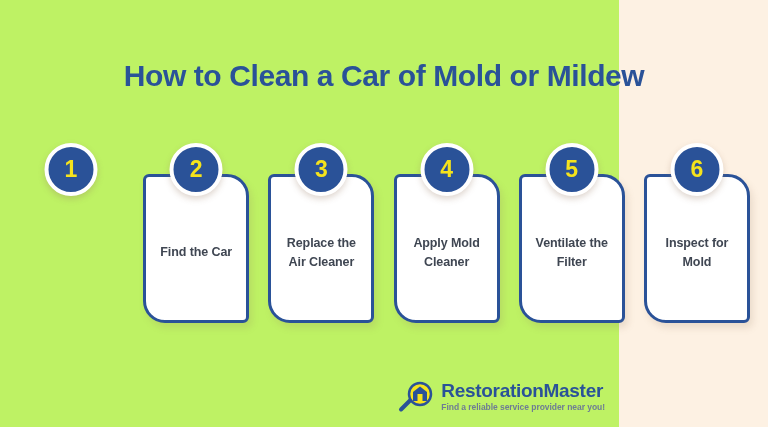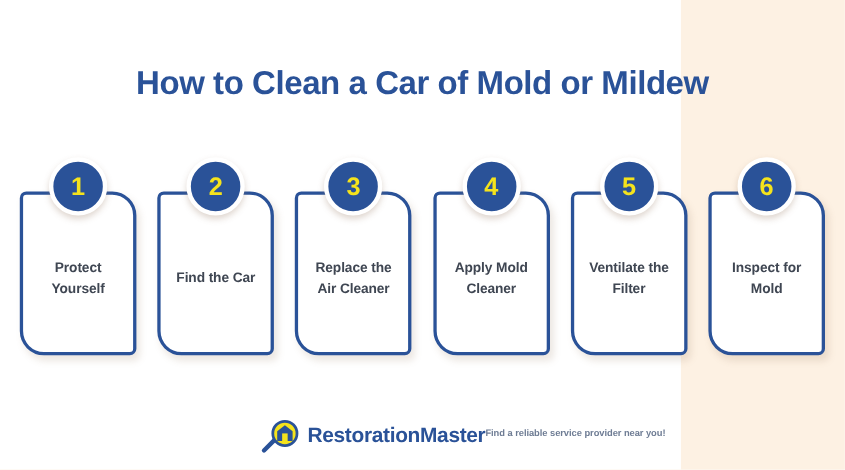--- a/index.html
+++ b/index.html
@@ -13,21 +13,21 @@
   body {
     background: #FDF1E3;
     font-family: "Liberation Sans", sans-serif;
     position: relative;
   }
 
   .infographic {
     width: 619px;
     height: 427px;
     position: relative;
-    background: #ffffff;
+    background: #bef264;
   }
 
   
   .title {
     position: absolute;
     top: 58px;
     left: 0;
     width: 768px;
     text-align: center;
     font-size: 30px;
@@ -121,21 +121,21 @@
 
   .logo-icon {
     width: 36px;
     height: 32px;
     flex: 0 0 36px;
     position: relative;
   }
 
   .logo-text {
     display: flex;
-    flex-direction: row;
+    flex-direction: column;
     justify-content: center;
   }
 
   .logo-name {
     font-size: 19px;
     font-weight: bold;
     color: #2A5298;
     line-height: 1.05;
     letter-spacing: -0.3px;
   }
@@ -152,23 +152,20 @@
 </head>
 <body>
 
 <div class="infographic">
 
   <div class="title">How to Clean a Car of Mold or Mildew</div>
 
   <div class="steps-row">
 
     <div class="step">
-      <div class="step-card">
-        <div class="step-label">Protect Yourself</div>
-      </div>
       <div class="step-badge">
         <span class="step-badge-num">1</span>
       </div>
     </div>
 
     <div class="step">
       <div class="step-card">
         <div class="step-label">Find the Car</div>
       </div>
       <div class="step-badge">

